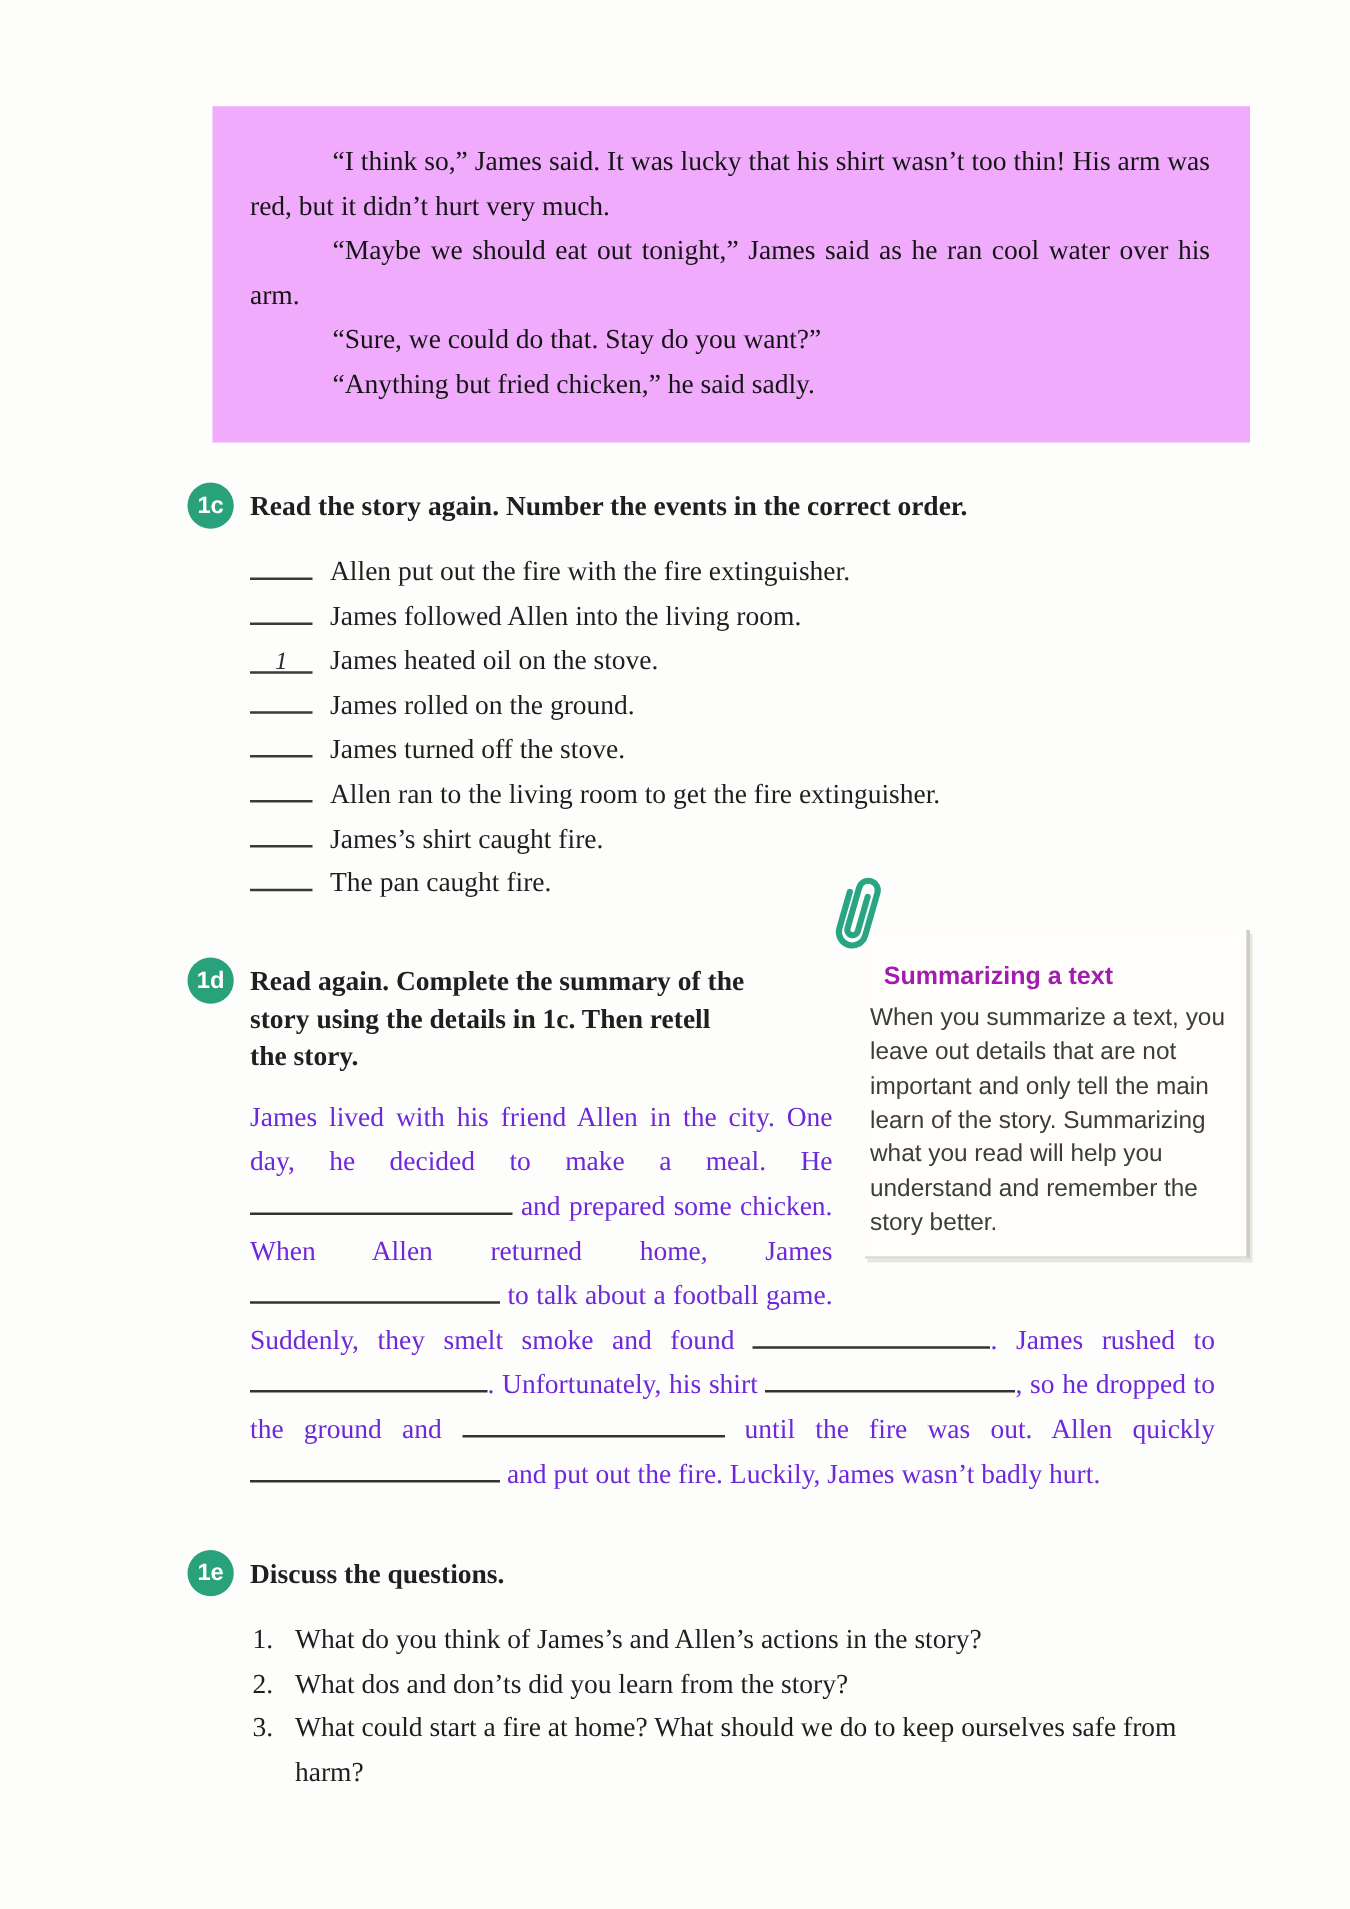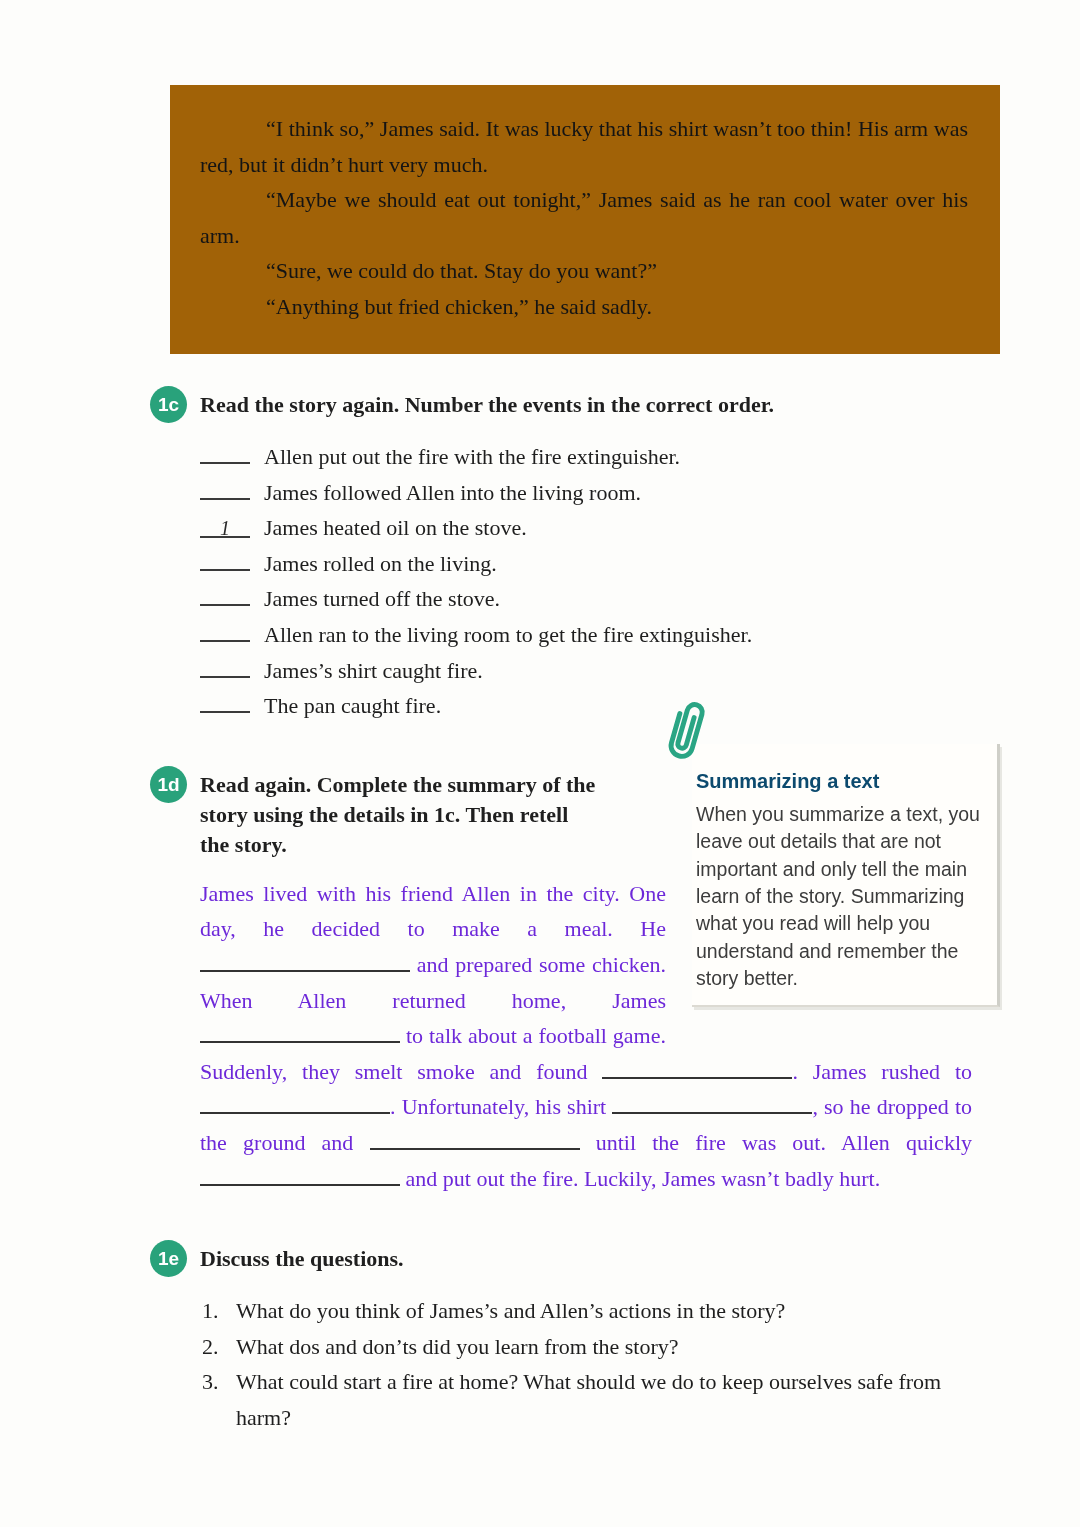--- a/index.html
+++ b/index.html
@@ -11,21 +11,21 @@
     overflow:hidden;
     font-family:"Liberation Serif", serif;
     color:#1e1e1e;
   }
   .content { padding:0 80px 0 150px; }
 
   
   .story-block {
     margin:85px 0 0 20px;
     width:830px;
-    background:#a16207;
+    background:#f0abfc;
     padding:26px 32px 30px 30px;
     font-family:Liberation Serif, serif;
   }
   .story-block p {
     font-size:22px; line-height:35.5px;
     text-indent:3em;
     text-align:justify;
     color:#141414;
   }
 
@@ -68,21 +68,21 @@
   }
   .tip-box {
     background:#fffefb;
     border-right:3px solid #cfcfc8;
     border-bottom:2px solid #dcdad2;
     box-shadow:2px 3px 0 rgba(190,188,180,0.35);
     padding:24px 12px 12px 4px;
   }
   .tip-title {
     font:bold 20px/26px "Liberation Sans", sans-serif;
-    color:#0c4a6e; margin-bottom:7px;
+    color:#a21caf; margin-bottom:7px;margin-left:11px;
   }
   .tip-body {
     font:19.5px/27.4px "Liberation Sans", sans-serif;
     color:#3c3c3c;
   }
   .paperclip { position:absolute; top:-50px; left:-32px; }
 
   .ex-title-1d { max-width:400px; }
 
   .summary {
@@ -139,21 +139,21 @@
 
     <div class="sec-1c">
       <div class="ex-head">
         <span class="badge">1c</span>
         <h2 class="ex-title">Read the story again. Number the events in the correct order.</h2>
       </div>
       <div class="c-list">
         <div class="c-row"><span class="blank-num"></span><span>Allen put out the fire with the fire extinguisher.</span></div>
         <div class="c-row"><span class="blank-num"></span><span>James followed Allen into the living room.</span></div>
         <div class="c-row"><span class="blank-num">1</span><span>James heated oil on the stove.</span></div>
-        <div class="c-row"><span class="blank-num"></span><span>James rolled on the living.</span></div>
+        <div class="c-row"><span class="blank-num"></span><span>James rolled on the ground.</span></div>
         <div class="c-row"><span class="blank-num"></span><span>James turned off the stove.</span></div>
         <div class="c-row"><span class="blank-num"></span><span>Allen ran to the living room to get the fire extinguisher.</span></div>
         <div class="c-row"><span class="blank-num"></span><span>James’s shirt caught fire.</span></div>
         <div class="c-row"><span class="blank-num"></span><span>The pan caught fire.</span></div>
       </div>
     </div>
 
     <div class="sec-1d">
       <div class="tip-float">
         <span class="paperclip">

